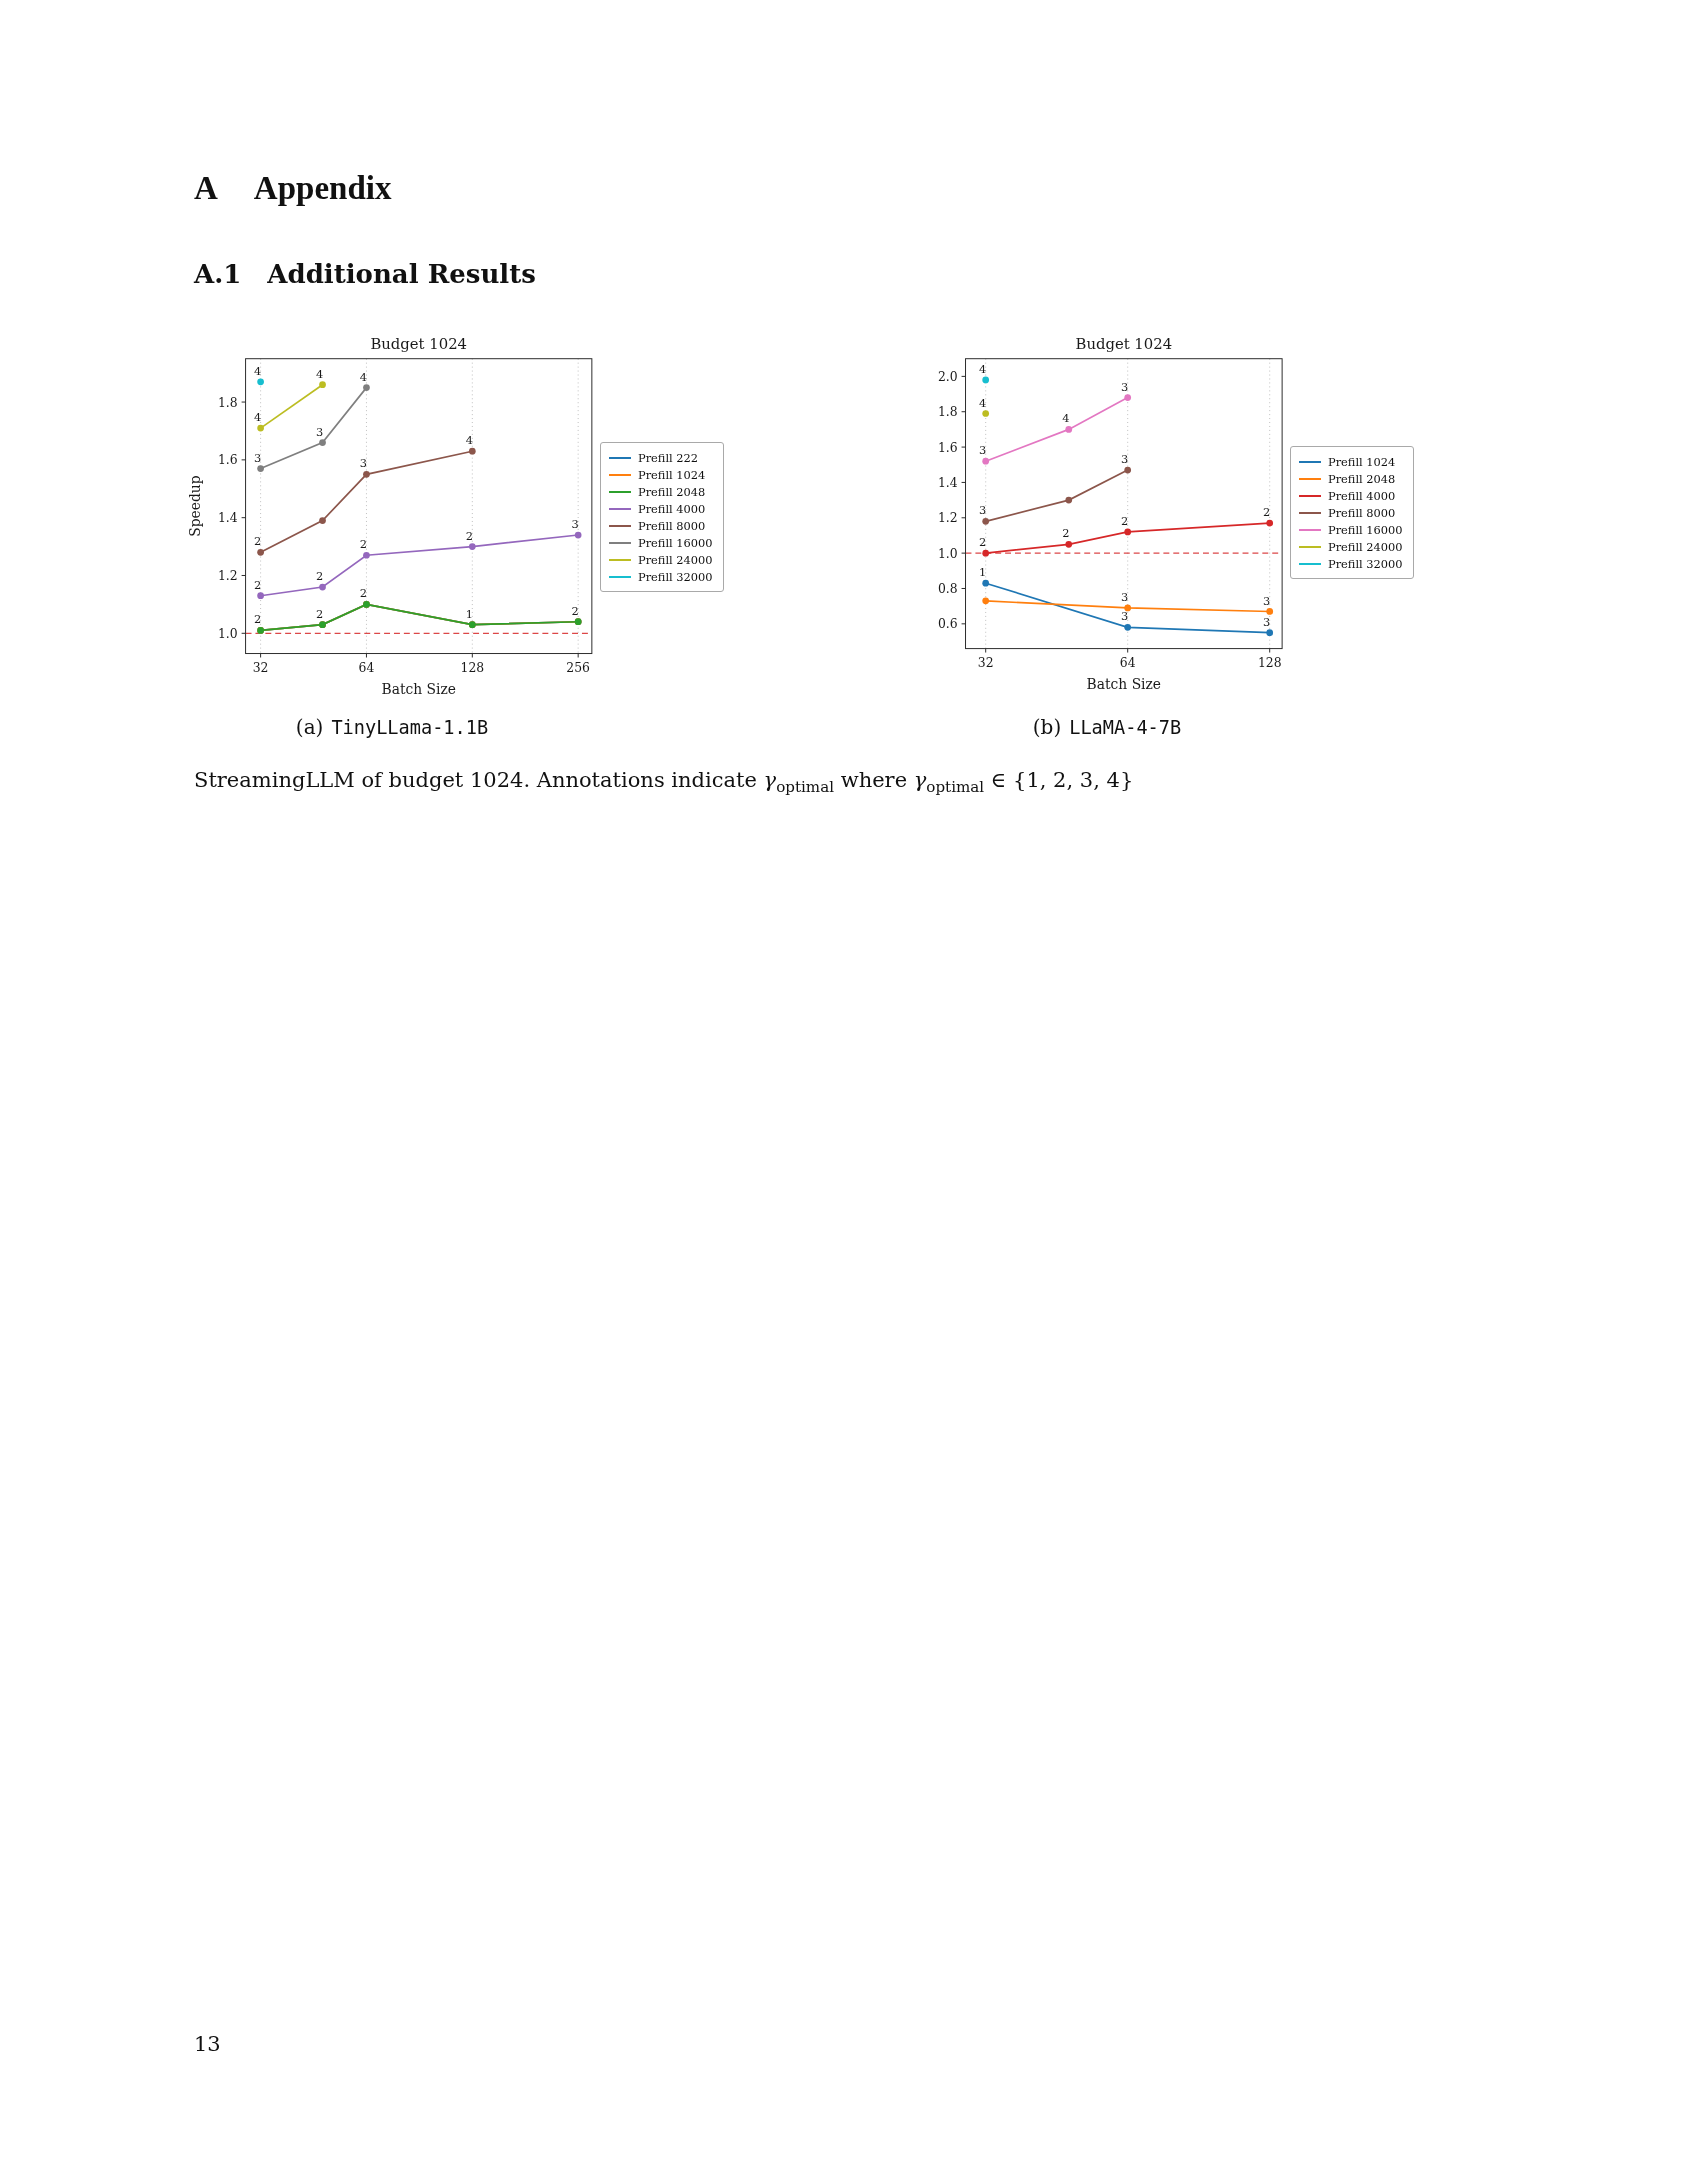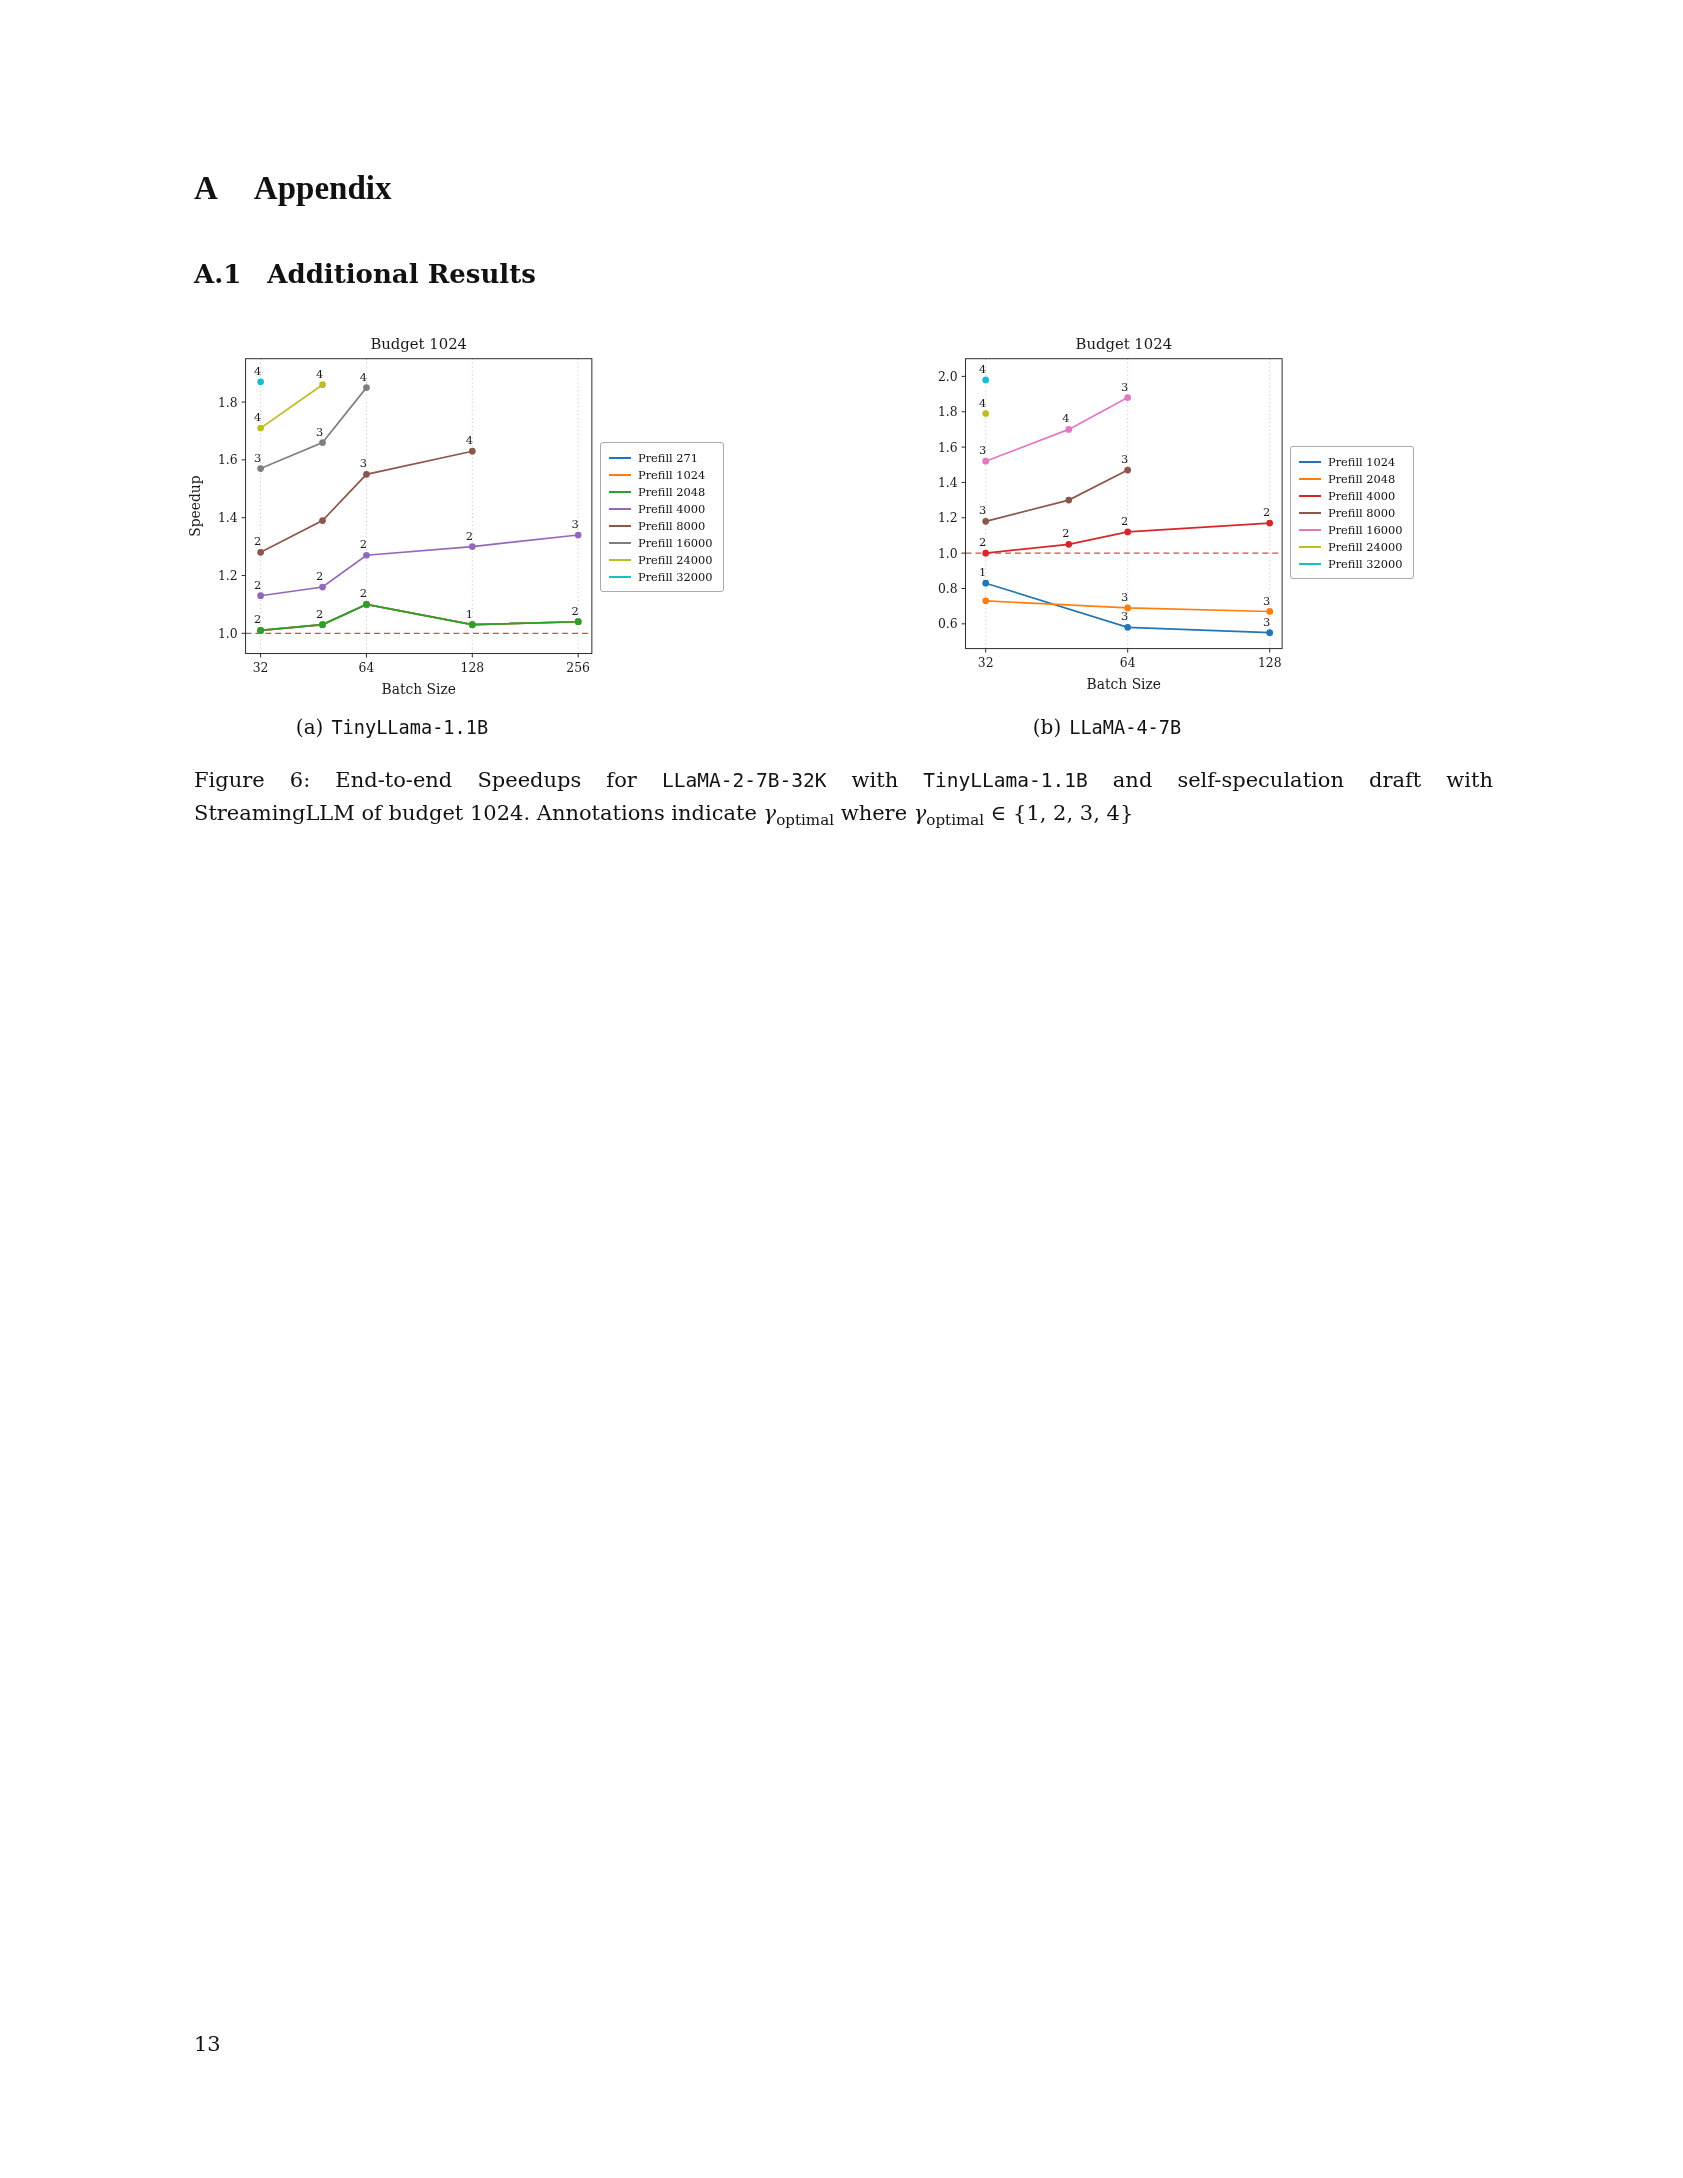--- a/index.html
+++ b/index.html
@@ -128,21 +128,21 @@
         <text x="64" y="134.75490196078428" text-anchor="end" class="tk">1.6</text>
         <line x1="68" y1="71.82352941176468" x2="72" y2="71.82352941176468" stroke="#2b2b2b" stroke-width="1"></line>
         <text x="64" y="76.32352941176468" text-anchor="end" class="tk">1.8</text>
         <text x="247" y="18" text-anchor="middle" class="ct">Budget 1024</text>
         <text x="247" y="367" text-anchor="middle" class="al">Batch Size</text>
         <text x="26" y="177" text-anchor="middle" class="al" transform="rotate(-90 26 177)">Speedup</text>
       </svg></div>
   <div class="legend-box" id="legend-a" style="left:600px;top:442px;">
       <div class="lg-row">
         <span class="lg-line" style="background: rgb(31, 119, 180);"></span>
-        <span class="lg-label">Prefill 271</span>
+        <span class="lg-label">Prefill 222</span>
       </div>
       <div class="lg-row">
         <span class="lg-line" style="background: rgb(255, 127, 14);"></span>
         <span class="lg-label">Prefill 1024</span>
       </div>
       <div class="lg-row">
         <span class="lg-line" style="background: rgb(44, 160, 44);"></span>
         <span class="lg-label">Prefill 2048</span>
       </div>
       <div class="lg-row">
@@ -269,20 +269,19 @@
     </div>
 
   <div class="abs subcap" style="left:174px;top:715px;width:436px;">
     <span class="prefix">(a)</span><span class="mono">TinyLLama-1.1B</span>
   </div>
   <div class="abs subcap" style="left:904px;top:715px;width:406px;">
     <span class="prefix">(b)</span><span class="mono">LLaMA-4-7B</span>
   </div>
 
   <div class="abs figcaption" id="figure-caption" style="left:194px;top:764px;width:1299px;">
-      <div class="capline just"><span>Figure 6: End-to-end Speedups for </span><span class="mono">LLaMA-2-7B-32K</span><span> with </span><span class="mono">TinyLLama-1.1B</span><span> and self-speculation draft with</span></div>
       <div class="capline"><span>StreamingLLM of budget 1024. Annotations indicate </span><span class="ital">γ</span><span class="subsc">optimal</span><span> where </span><span class="ital">γ</span><span class="subsc">optimal</span><span> ∈ {1, 2, 3, 4}</span></div>
     </div>
 
   <div class="abs pagenum" style="left:194px;top:2032px;width:1299px;">13</div>
 
 </div>
 
 
 </body></html>

